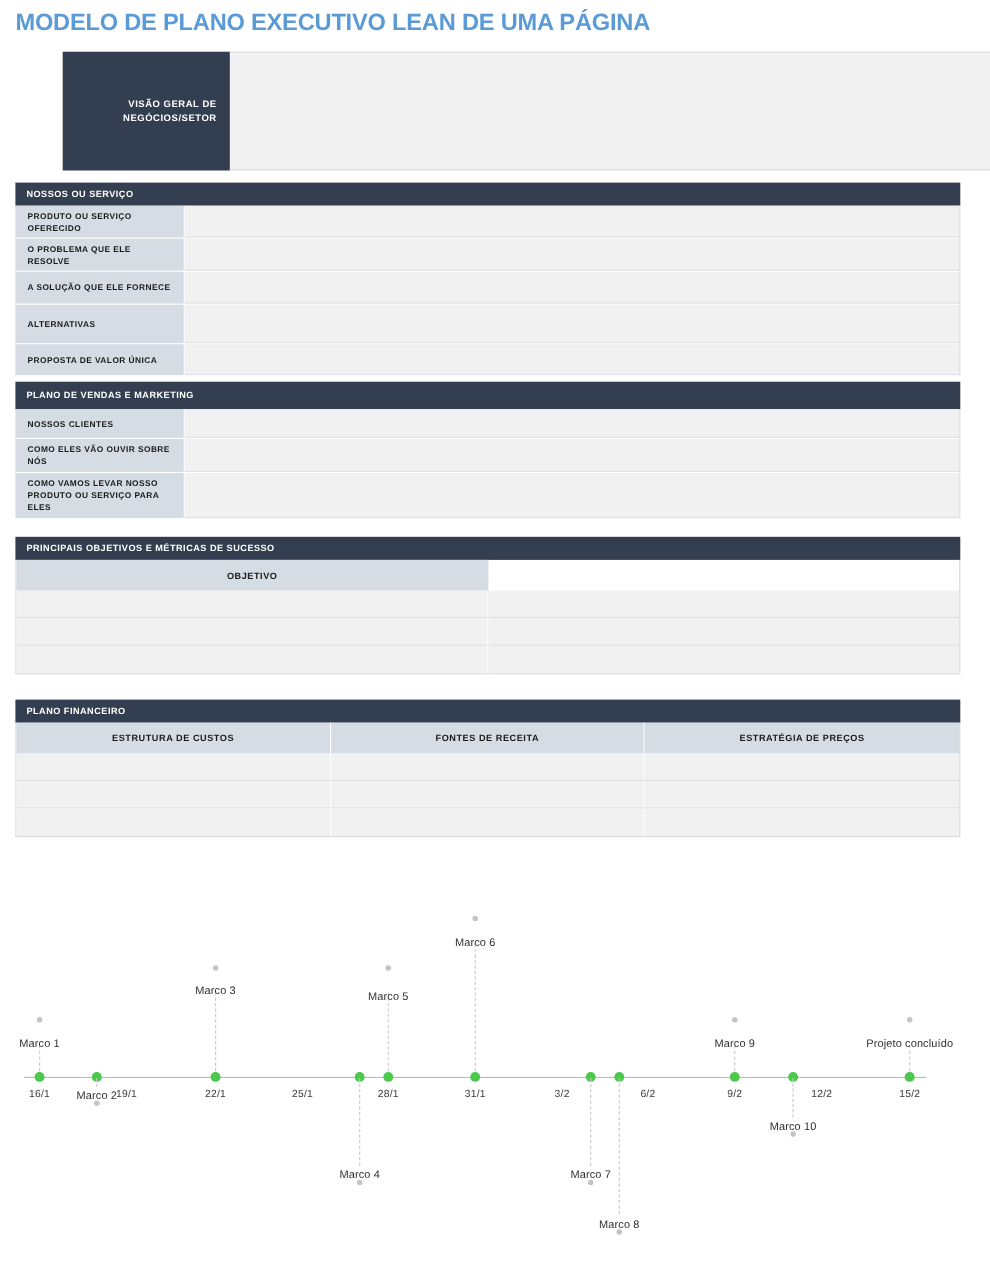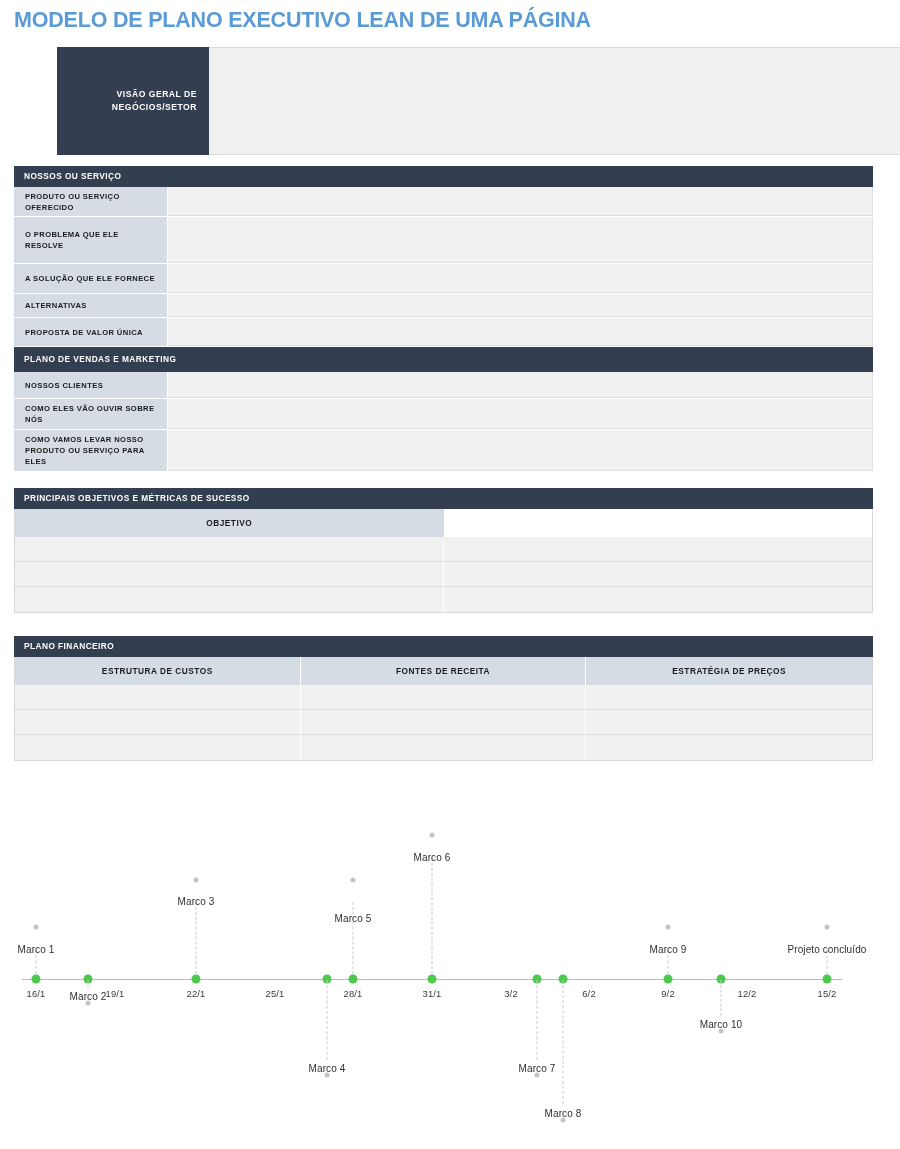--- a/index.html
+++ b/index.html
@@ -163,29 +163,29 @@
     <div class="overview-fill"></div>
   </div>
 
   <div class="block" id="product-block" style="top:166px;">
     <div class="band">NOSSOS OU SERVIÇO</div>
     <div id="product-rows">
         <div class="rowline" style="height: 30px;">
           <div class="lbl">PRODUTO OU SERVIÇO OFERECIDO</div>
           <div class="fill"></div>
         </div>
-        <div class="rowline" style="height: 47px;">
+        <div class="rowline" style="height: 30px;">
           <div class="lbl">O PROBLEMA QUE ELE RESOLVE</div>
           <div class="fill"></div>
         </div>
         <div class="rowline" style="height: 30px;">
           <div class="lbl">A SOLUÇÃO QUE ELE FORNECE</div>
           <div class="fill"></div>
         </div>
-        <div class="rowline" style="height: 24px;">
+        <div class="rowline" style="height: 36px;">
           <div class="lbl">ALTERNATIVAS</div>
           <div class="fill"></div>
         </div>
         <div class="rowline" style="height: 29px;">
           <div class="lbl">PROPOSTA DE VALOR ÚNICA</div>
           <div class="fill"></div>
         </div>
       </div>
   </div>
 
@@ -289,21 +289,21 @@
         <div class="stem" style="left: 88px; top: 180px; height: 8px;"></div>
         <div class="ms-lbl" style="left: 88px; top: 191px;">Marco 2</div>
         <div class="ms-dot" style="left: 88px; top: 203px;"></div>
         <div class="stem" style="left: 196px; top: 102px; height: 72px;"></div>
         <div class="ms-lbl" style="left: 196px; top: 96px;">Marco 3</div>
         <div class="ms-dot" style="left: 196px; top: 80px;"></div>
         <div class="stem" style="left: 327px; top: 180px; height: 80px;"></div>
         <div class="ms-lbl" style="left: 327px; top: 263px;">Marco 4</div>
         <div class="ms-dot" style="left: 327px; top: 275px;"></div>
         <div class="stem" style="left: 353px; top: 102px; height: 72px;"></div>
-        <div class="ms-lbl" style="left: 353px; top: 113px;">Marco 5</div>
+        <div class="ms-lbl" style="left: 353px; top: 101px;">Marco 5</div>
         <div class="ms-dot" style="left: 353px; top: 80px;"></div>
         <div class="stem" style="left: 432px; top: 58px; height: 116px;"></div>
         <div class="ms-lbl" style="left: 432px; top: 52px;">Marco 6</div>
         <div class="ms-dot" style="left: 432px; top: 35px;"></div>
         <div class="stem" style="left: 537px; top: 180px; height: 80px;"></div>
         <div class="ms-lbl" style="left: 537px; top: 263px;">Marco 7</div>
         <div class="ms-dot" style="left: 537px; top: 275px;"></div>
         <div class="stem" style="left: 563px; top: 180px; height: 124px;"></div>
         <div class="ms-lbl" style="left: 563px; top: 308px;">Marco 8</div>
         <div class="ms-dot" style="left: 563px; top: 320px;"></div>

